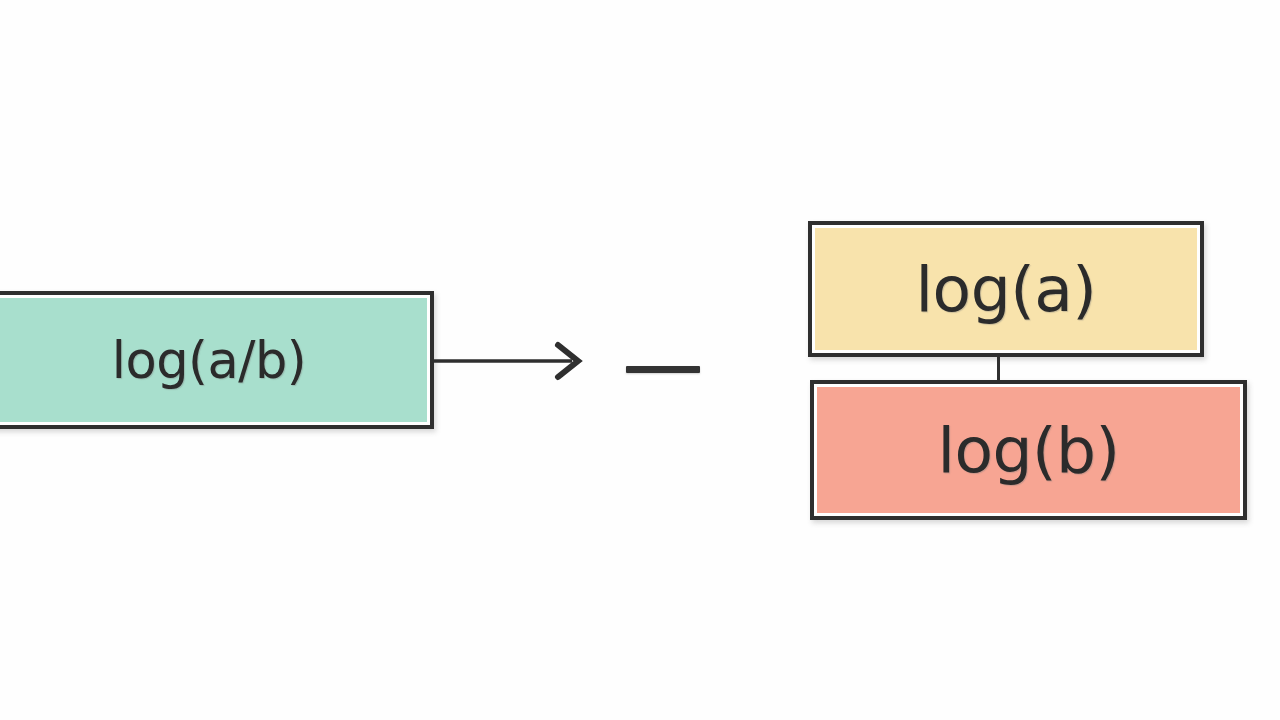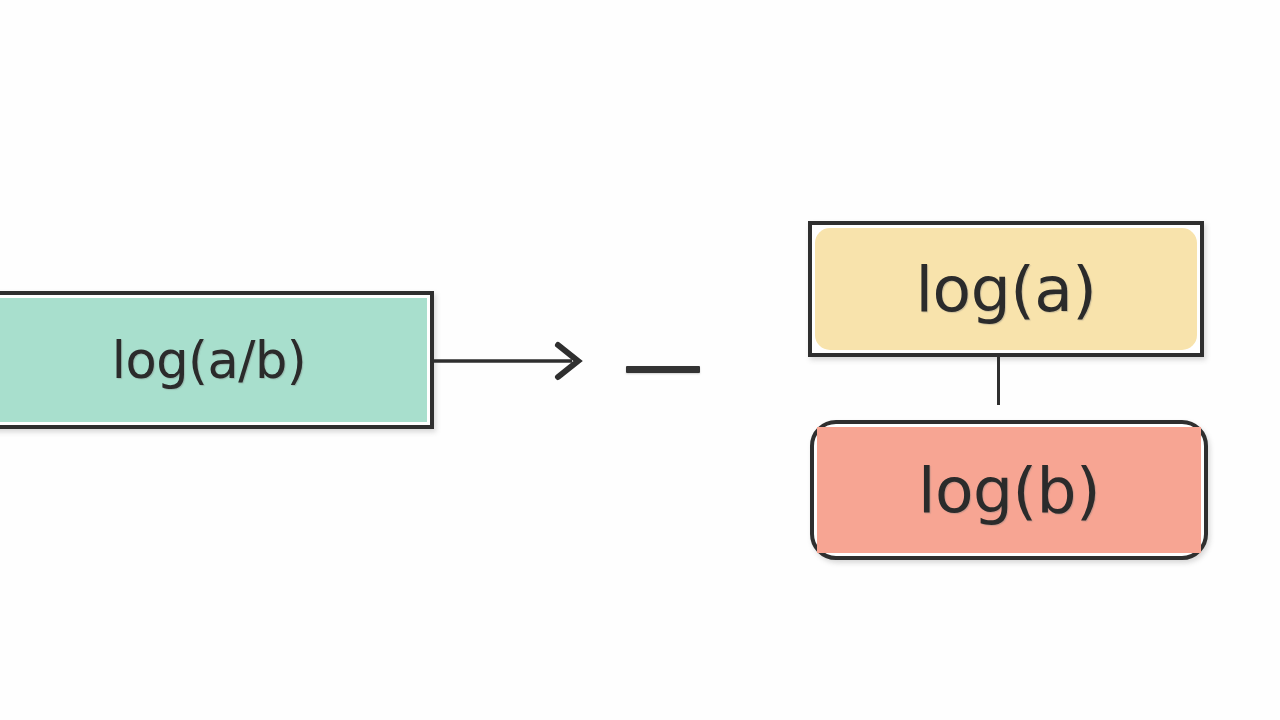--- a/index.html
+++ b/index.html
@@ -62,30 +62,29 @@
     padding-left: 50px;
   }
 
   
   #node-numerator {
     left: 808px;
     top: 221px;
     width: 396px;
     height: 136px;
   }
-  #node-numerator .fill { background: #f8e3ac; border-radius: 15px; }
+  #node-numerator .fill { background: #f8e3ac; }
   #node-numerator .label { font-size: 63px; }
 
   
   #node-denominator {
     left: 810px;
-    top: 420px;
-    width: 398px;
+    top: 380px;
+    width: 437px;
     height: 140px;
-    border-radius: 26px;
   }
   #node-denominator .fill { background: #f7a593; }
   #node-denominator .label { font-size: 63px; }
 
   
   #arrow-transform {
     position: absolute;
     left: 430px;
     top: 338px;
     width: 158px;

